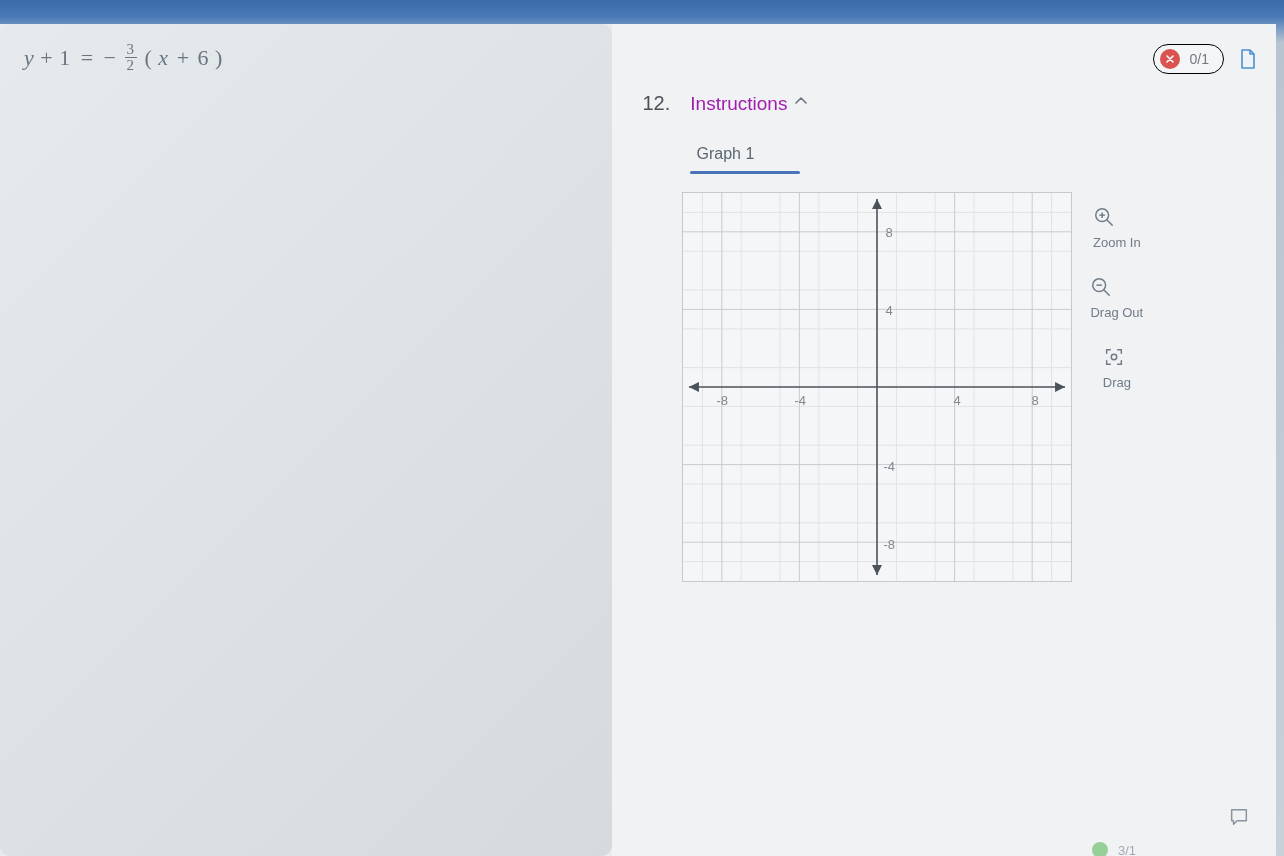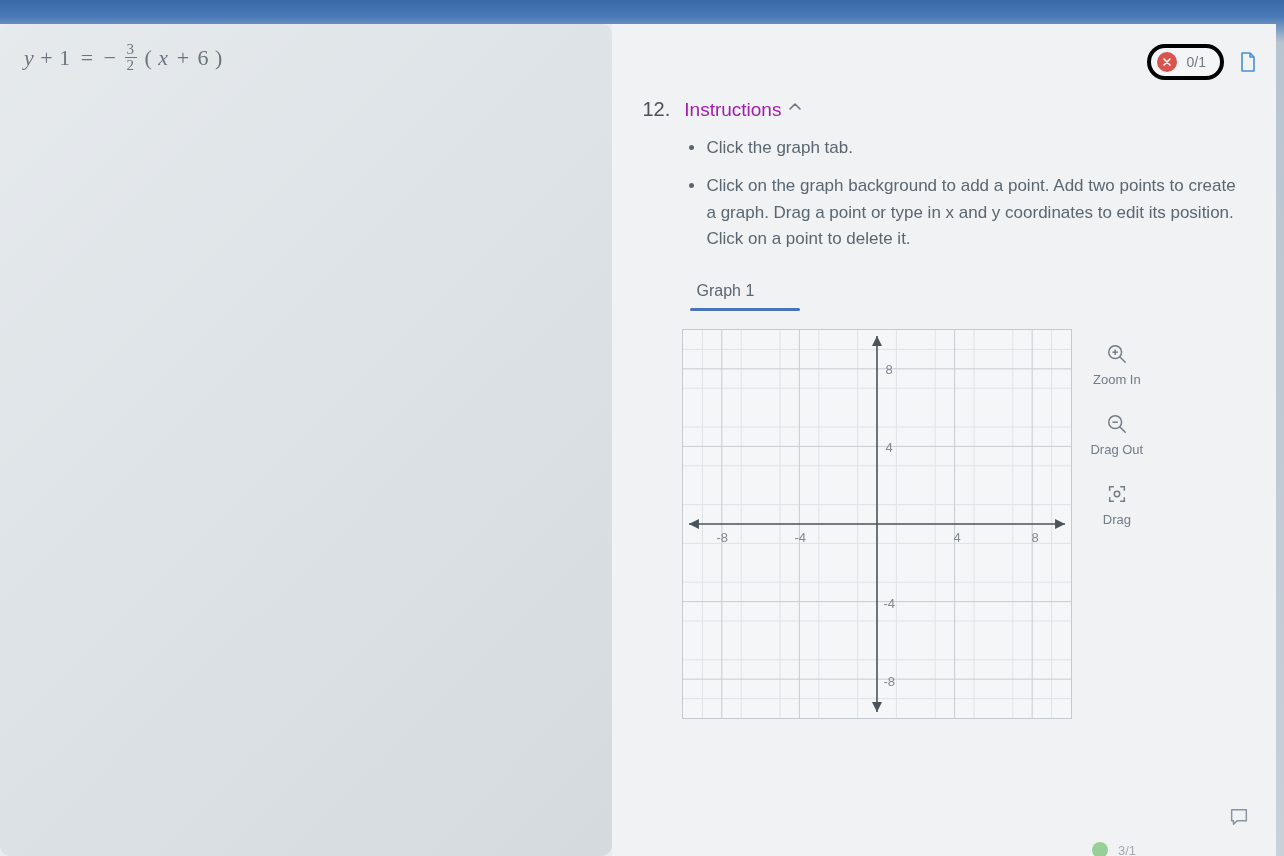--- a/index.html
+++ b/index.html
@@ -61,38 +61,38 @@
     align-items: center;
     gap: 14px;
     margin-bottom: 18px;
     margin-top: 6px;
   }
   .score-pill {
     display: inline-flex;
     align-items: center;
     gap: 10px;
     background: #f4f5f6;
-    border: 4px solid #000000;
+    border: 1px solid #000000;
     border-radius: 18px;
     padding: 4px 14px 4px 6px;
     font-size: 14px;
     color: #707880;
   }
   .x-badge {
     width: 20px; height: 20px; border-radius: 50%;
     background: #d9534f;
     display: inline-flex; align-items: center; justify-content: center;
     color: #fff; font-size: 11px; font-weight: bold;
   }
   .doc-icon svg { display:block; }
 
   .q-header {
     display: flex;
     align-items: baseline;
-    gap: 14px;
+    gap: 20px;
     margin-bottom: 14px;
   }
   .q-num {
     font-size: 20px;
     color: #4a525a;
   }
   .q-instr {
     font-size: 19px;
     color: #a21caf;
     display: inline-flex;
@@ -154,21 +154,21 @@
     flex-direction: column;
     align-items: center;
     gap: 26px;
     margin-top: 14px;
     color: #707c88;
     font-size: 13px;
   }
   .tool {
     display: flex;
     flex-direction: column;
-    align-items: center;
+    align-items: flex-start;
     gap: 4px;
     cursor: pointer;
   }
   .tool svg { width: 22px; height: 22px; }
 
   .comment-icon {
     position: absolute;
     right: 26px;
     bottom: 24px;
   }
@@ -236,24 +236,20 @@
       <span class="q-instr">
         <span>Instructions</span>
         <span class="caret-up">
           <svg width="12" height="8" viewBox="0 0 12 8">
               <path d="M1 6 L6 1 L11 6" fill="none" stroke="#6a7580" stroke-width="1.6" stroke-linecap="round" stroke-linejoin="round"></path>
             </svg>
         </span>
       </span>
     </div>
 
-    <ul class="instr-list">
-      <li>Click the graph tab.</li>
-      <li>Click on the graph background to add a point. Add two points to create a graph. Drag a point or type in x and y coordinates to edit its position. Click on a point to delete it.</li>
-    </ul>
 
     <div class="tabs">
       <div class="tab">
         <span>Graph 1</span>
       </div>
       <div class="tab-underline"></div>
     </div>
 
     <div class="graph-row">
       <div class="graph-box">

